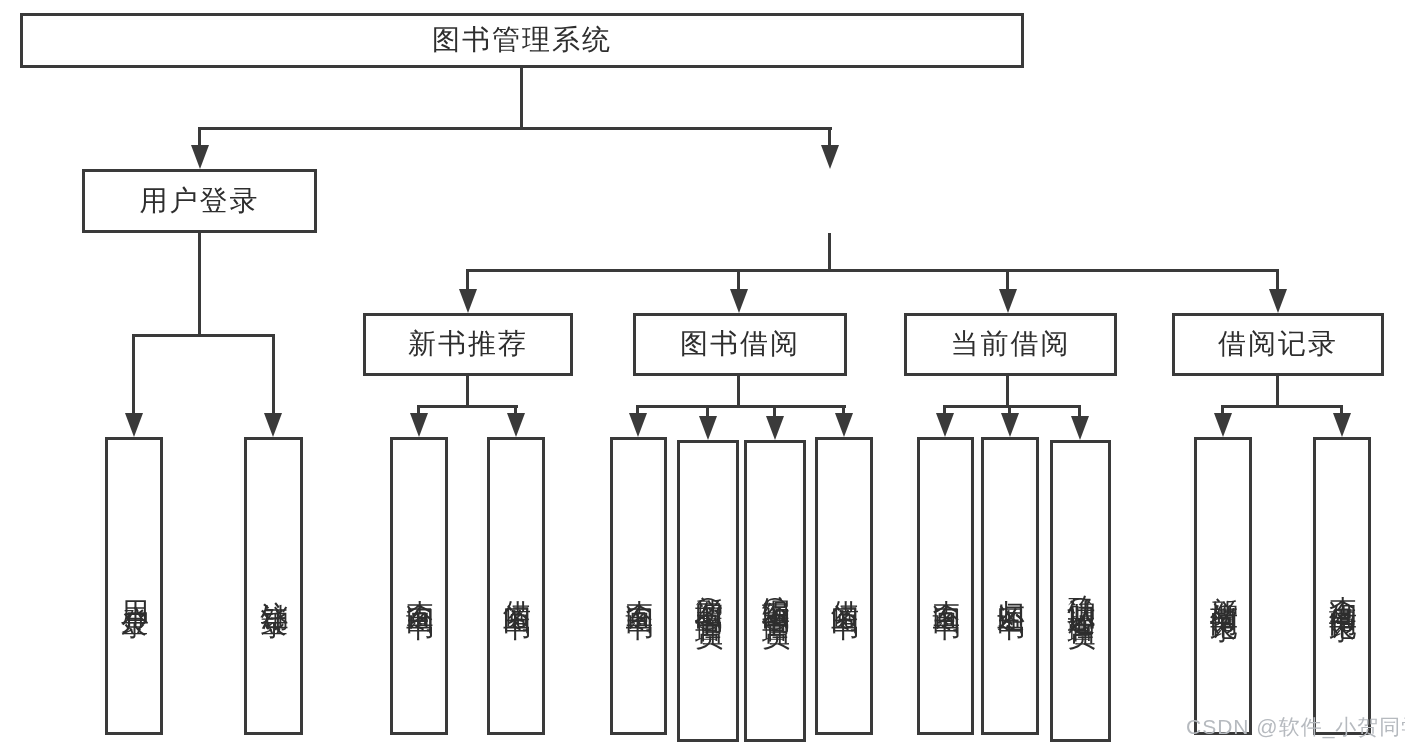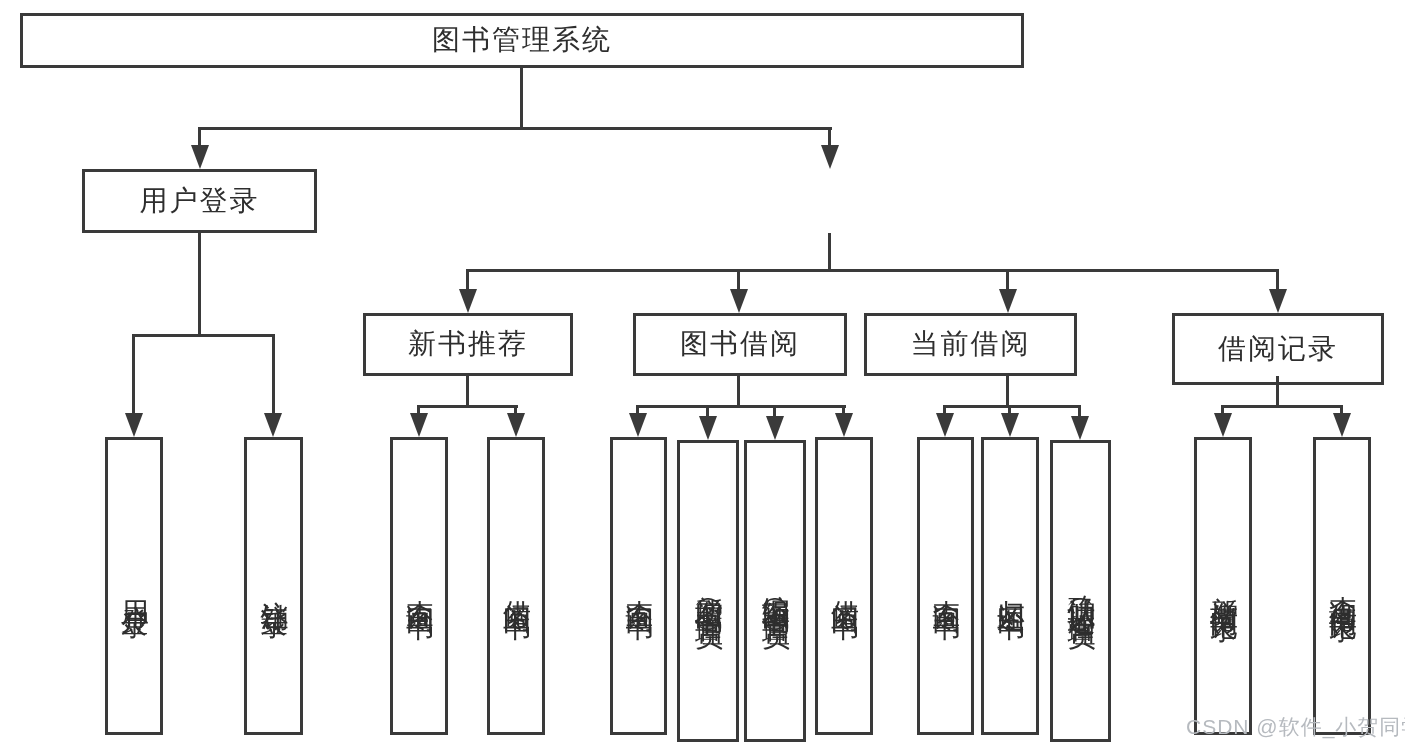--- a/index.html
+++ b/index.html
@@ -56,22 +56,22 @@
   <div class="ar" style="left:459px;top:289px"></div>
   <div class="vl" style="left:737px;top:269px;height:24px"></div>
   <div class="ar" style="left:730px;top:289px"></div>
   <div class="vl" style="left:1006px;top:269px;height:24px"></div>
   <div class="ar" style="left:999px;top:289px"></div>
   <div class="vl" style="left:1276px;top:269px;height:24px"></div>
   <div class="ar" style="left:1269px;top:289px"></div>
 
   <div class="box" style="left:363px;top:313px;width:210px;height:63px">新书推荐</div>
   <div class="box" style="left:633px;top:313px;width:214px;height:63px">图书借阅</div>
-  <div class="box" style="left:864px;top:313px;width:213px;height:63px">当前借阅</div>
-  <div class="box" style="left:1172px;top:313px;width:212px;height:72px">借阅记录</div>
+  <div class="box" style="left:904px;top:313px;width:213px;height:63px">当前借阅</div>
+  <div class="box" style="left:1172px;top:313px;width:212px;height:63px">借阅记录</div>
 
   <div class="vl" style="left:466px;top:376px;height:30px"></div>
   <div class="hl" style="left:417px;top:405px;width:101px"></div>
   <div class="vl" style="left:417px;top:405px;height:12px"></div>
   <div class="ar" style="left:410px;top:413px"></div>
   <div class="vl" style="left:514px;top:405px;height:12px"></div>
   <div class="ar" style="left:507px;top:413px"></div>
 
   <div class="vl" style="left:737px;top:376px;height:30px"></div>
   <div class="hl" style="left:636px;top:405px;width:210px"></div>

